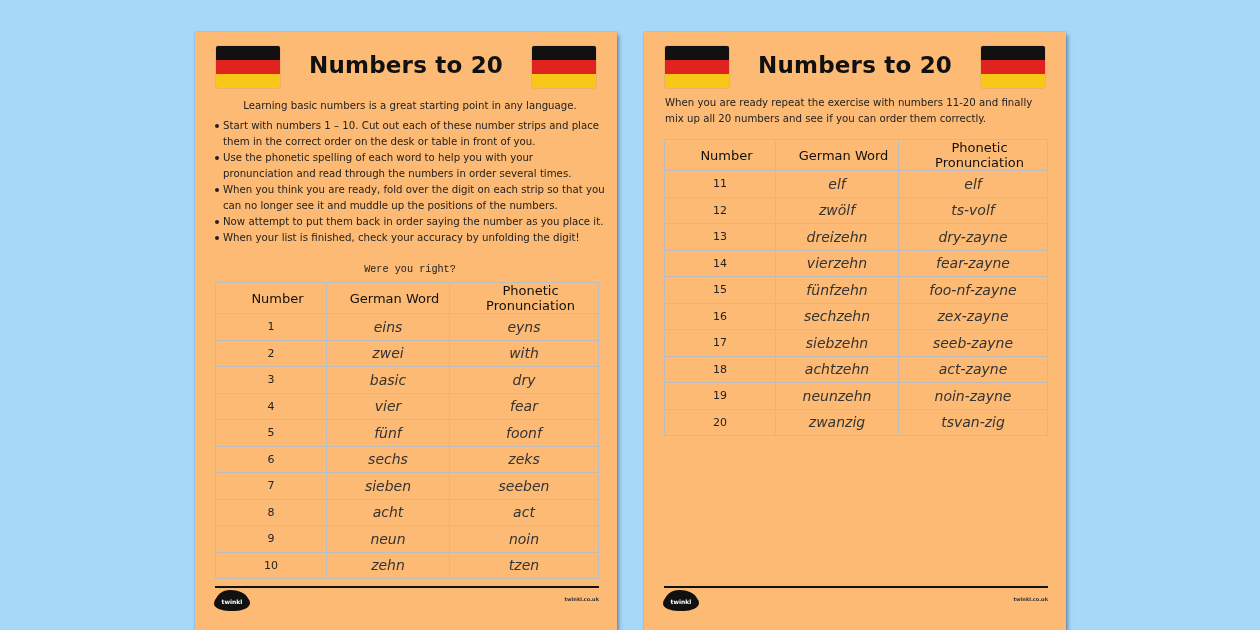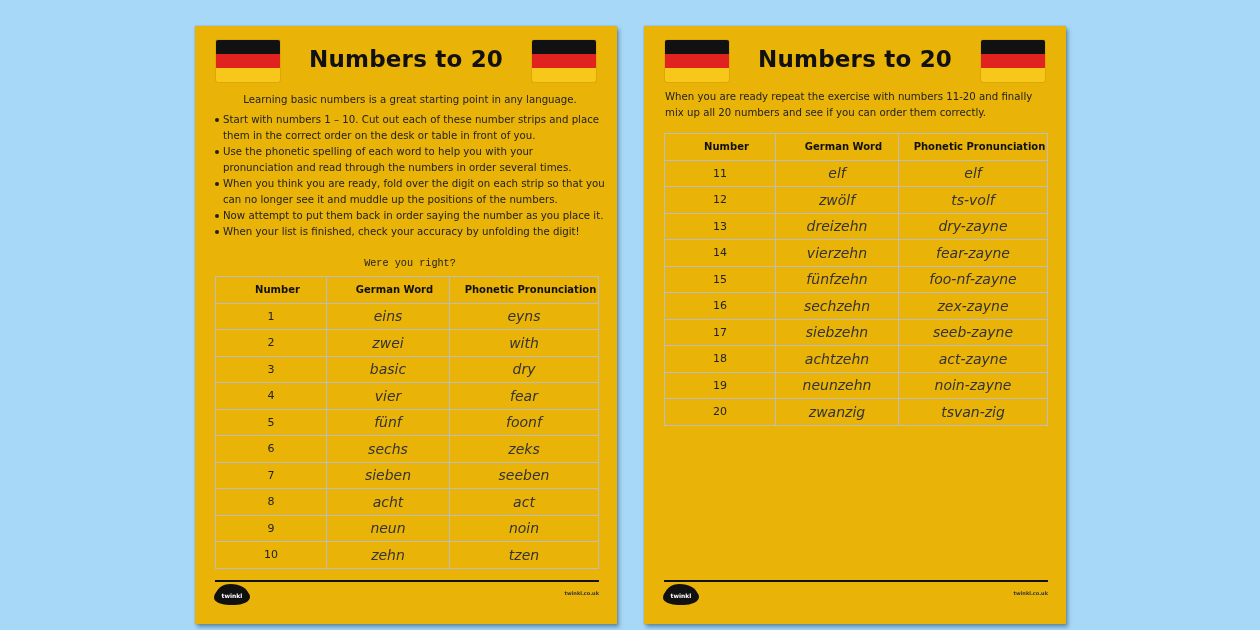--- a/index.html
+++ b/index.html
@@ -5,24 +5,24 @@
   * { box-sizing: border-box; margin: 0; padding: 0; }
   html, body { width: 1260px; height: 630px; overflow: hidden; }
   body {
     background: #a8d8f8;
     font-family: "DejaVu Sans", sans-serif;
     position: relative;
     color: #111;
   }
   .page {
     position: absolute;
-    top: 26px;
+    top: 32px;
     width: 422px;
     height: 598px;
-    background: #eab308;
+    background: #fdba74;
     box-shadow: 2px 3px 4px rgba(40, 80, 110, 0.55), 0 0 1px rgba(40,80,110,0.5);
   }
   .page.left { left: 195px; }
   .page.right { left: 644px; }
 
   .flag {
     position: absolute;
     top: 14px;
     width: 64px;
     height: 42px;
@@ -88,22 +88,22 @@
     color: #222;
     table-layout: fixed;
   }
   table.num-table th, table.num-table td {
     border: 1px solid #bdbdbd;
     text-align: center;
     vertical-align: middle;
     padding: 0;
   }
   table.num-table th {
-    font-weight: bold;
-    font-size: 10px;
+    font-weight: normal;
+    font-size: 13px;
     color: #111;
     padding-left: 13px;
   }
   table.num-table td.num { font-size: 11px; }
   table.num-table td.word, table.num-table td.phon { font-size: 14px; font-style: italic; color: #333; margin-top: 20px; }
 
   .left-table { left: 20px; top: 250px; width: 383px; }
   .left-table tr { height: 26.5px; }
   .right-table { left: 20px; top: 107px; width: 383px; }
   .right-table tr { height: 26.5px; }

